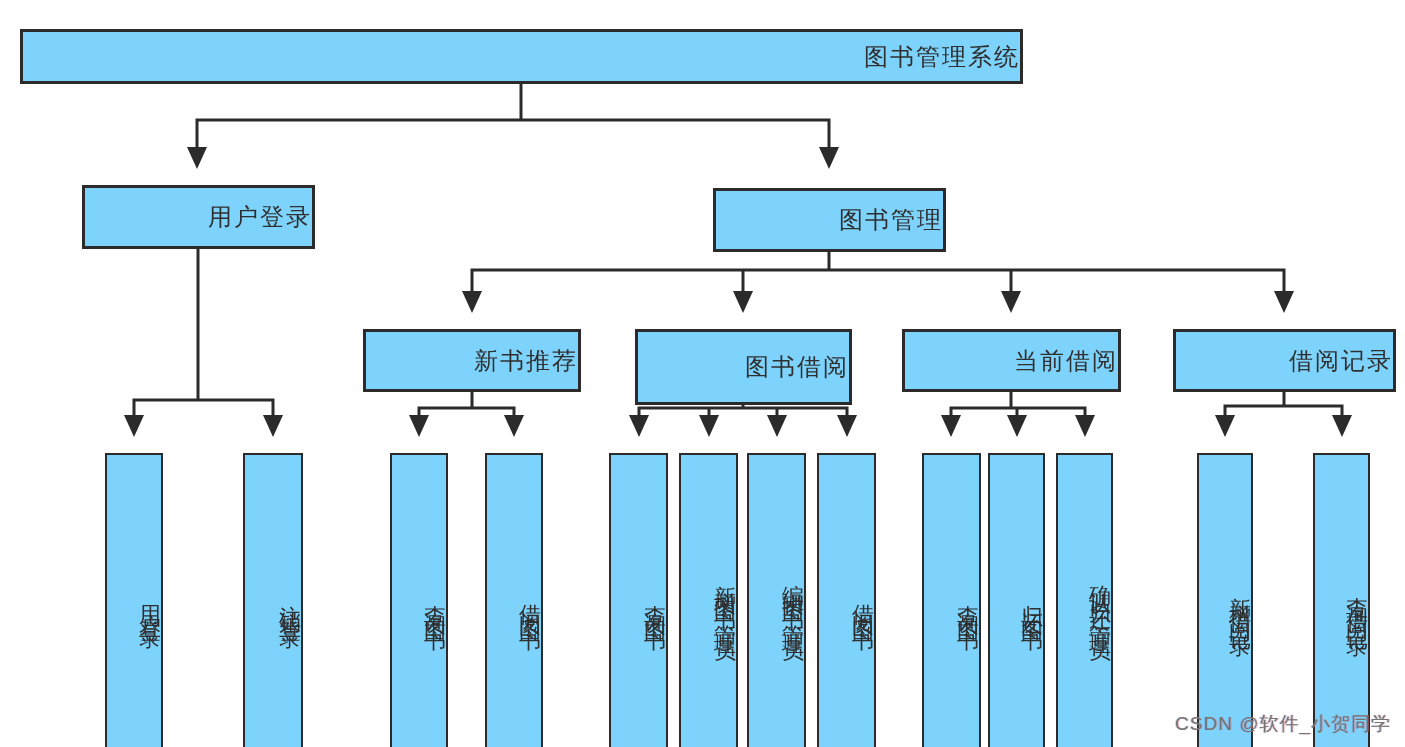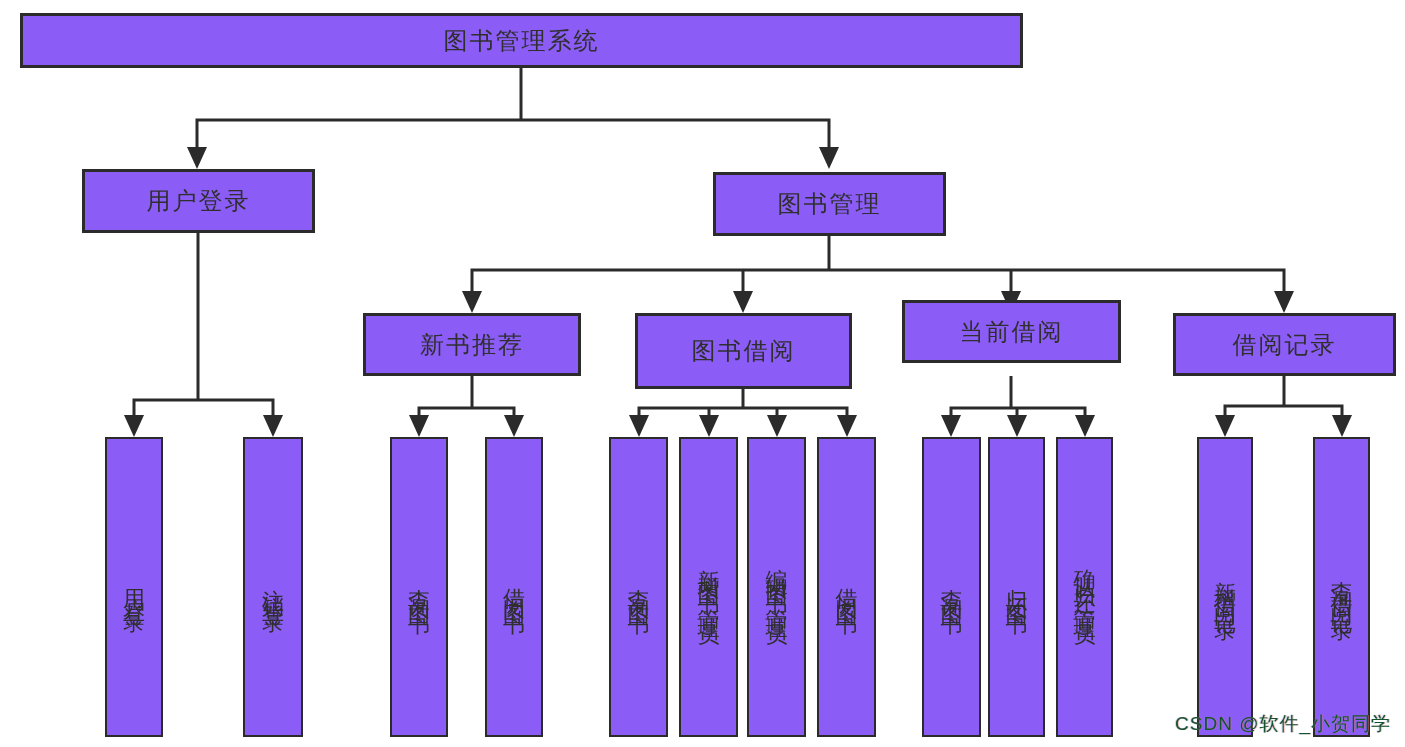--- a/index.html
+++ b/index.html
@@ -7,43 +7,43 @@
     position:relative;
     width:1405px;height:747px;
     background:#ffffff;
     font-family:"Liberation Sans","DejaVu Sans",sans-serif;
     color:#2f2f2f;
     overflow:hidden;
   }
   .wires{position:absolute;left:0;top:0;}
   .node{
     position:absolute;
-    background:#8b5cf6;
+    background:#7dd3fc;
     border:3px solid #2b2b2b;
     box-sizing:border-box;
-    display:flex;align-items:center;justify-content:center;
+    display:flex;align-items:center;justify-content:flex-end;margin-top:16px;
   }
   .hdr{font-size:24px;letter-spacing:2px;}
   .leaf{
     border-width:2.5px;
     top:437px;height:300px;
   }
   .leaf .vtext{
     writing-mode:vertical-rl;
     text-orientation:mixed;
     font-size:22px;
     letter-spacing:8px;
     line-height:1;
     white-space:nowrap;
   }
   .watermark{
     position:absolute;
     right:14px;bottom:10px;
     font-size:19px;
-    color:#14532d;
+    color:#737373;
     letter-spacing:1px;
     text-shadow:1px 0 0 rgba(231,110,110,0.45), -1px 0 0 rgba(120,150,230,0.35);
     white-space:nowrap;
   }
 </style>
 </head>
 <body>
 
 <div class="canvas">
 
@@ -109,21 +109,21 @@
   <div class="node hdr" style="left:713px;top:172px;width:233px;height:64px;">
     <span>图书管理</span>
   </div>
 
   <div class="node hdr" style="left:363px;top:313px;width:218px;height:63px;">
     <span>新书推荐</span>
   </div>
   <div class="node hdr" style="left:635px;top:313px;width:217px;height:76px;">
     <span>图书借阅</span>
   </div>
-  <div class="node hdr" style="left:902px;top:300px;width:219px;height:63px;">
+  <div class="node hdr" style="left:902px;top:313px;width:219px;height:63px;">
     <span>当前借阅</span>
   </div>
   <div class="node hdr" style="left:1173px;top:313px;width:223px;height:63px;">
     <span>借阅记录</span>
   </div>
 
   <div class="node leaf" style="left:105px;width:58px;">
     <span class="vtext">用户登录</span>
   </div>
   <div class="node leaf" style="left:243px;width:60px;">

